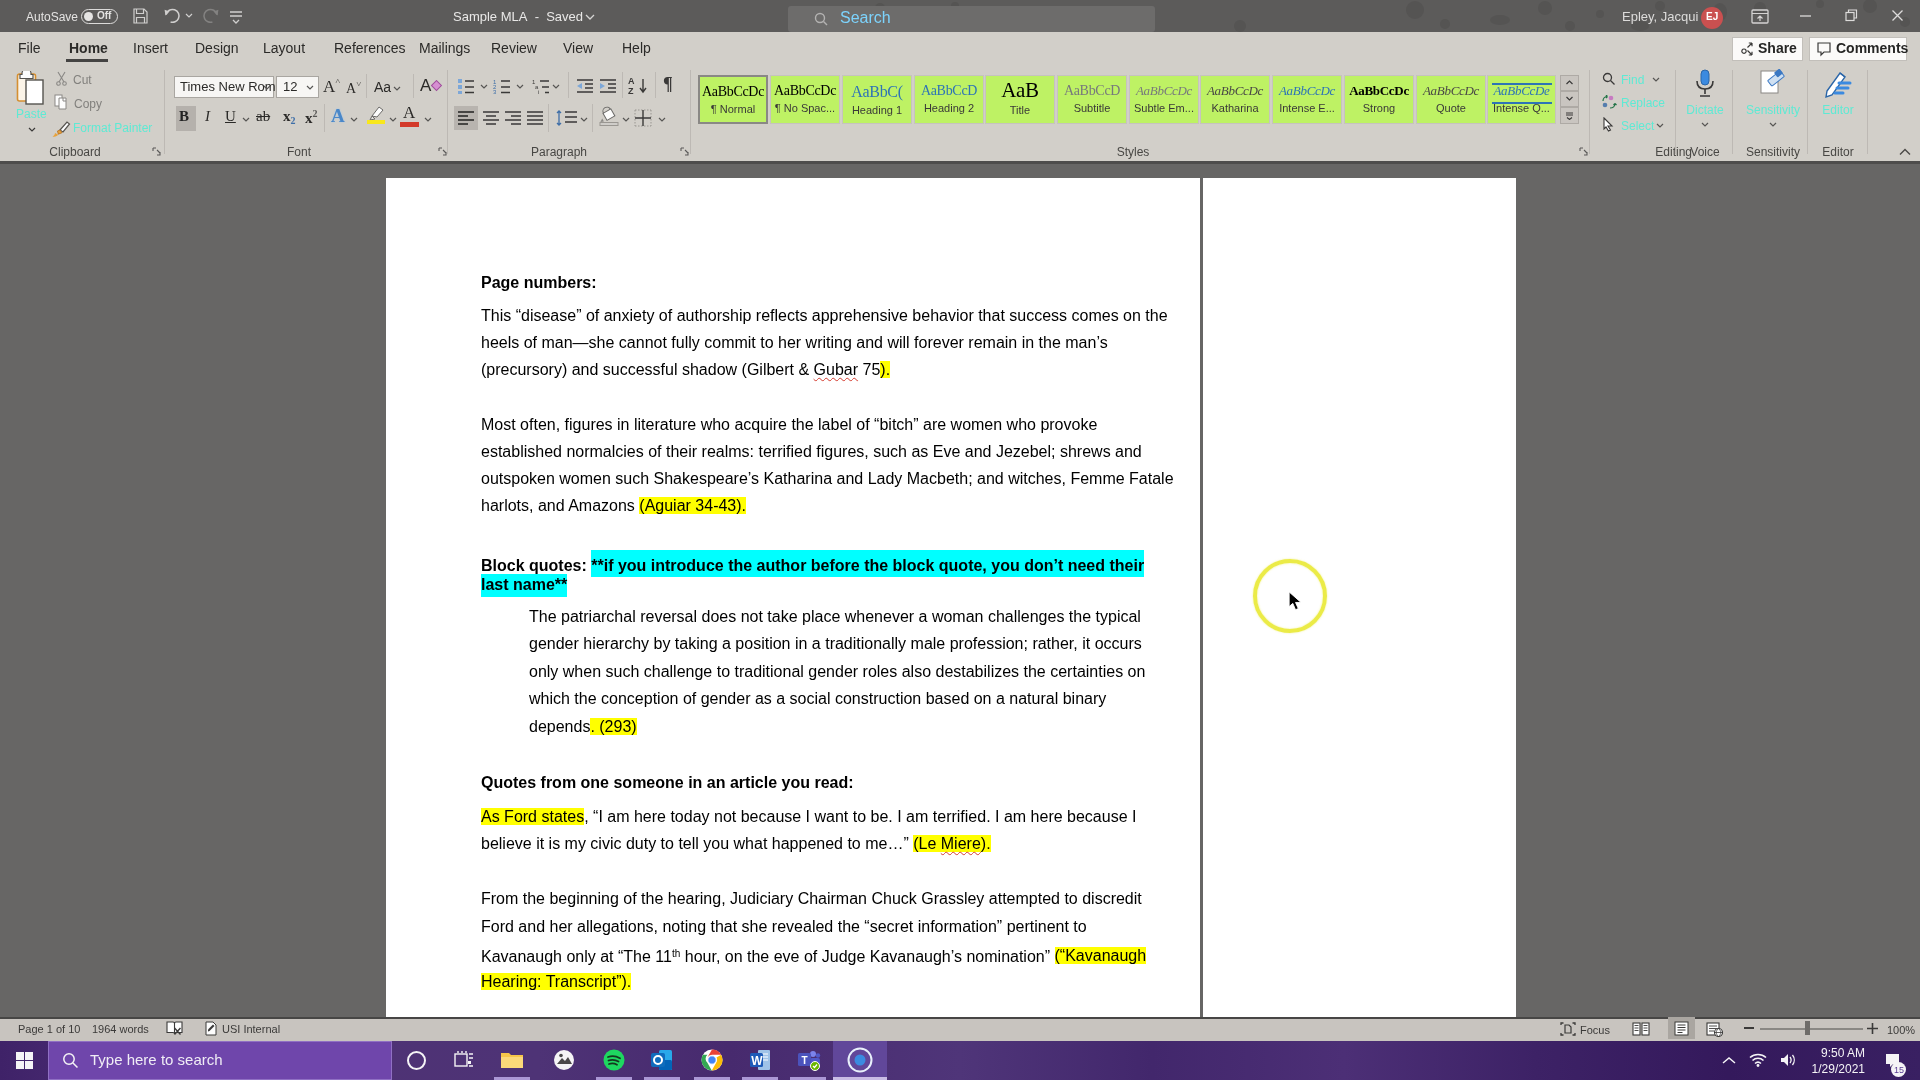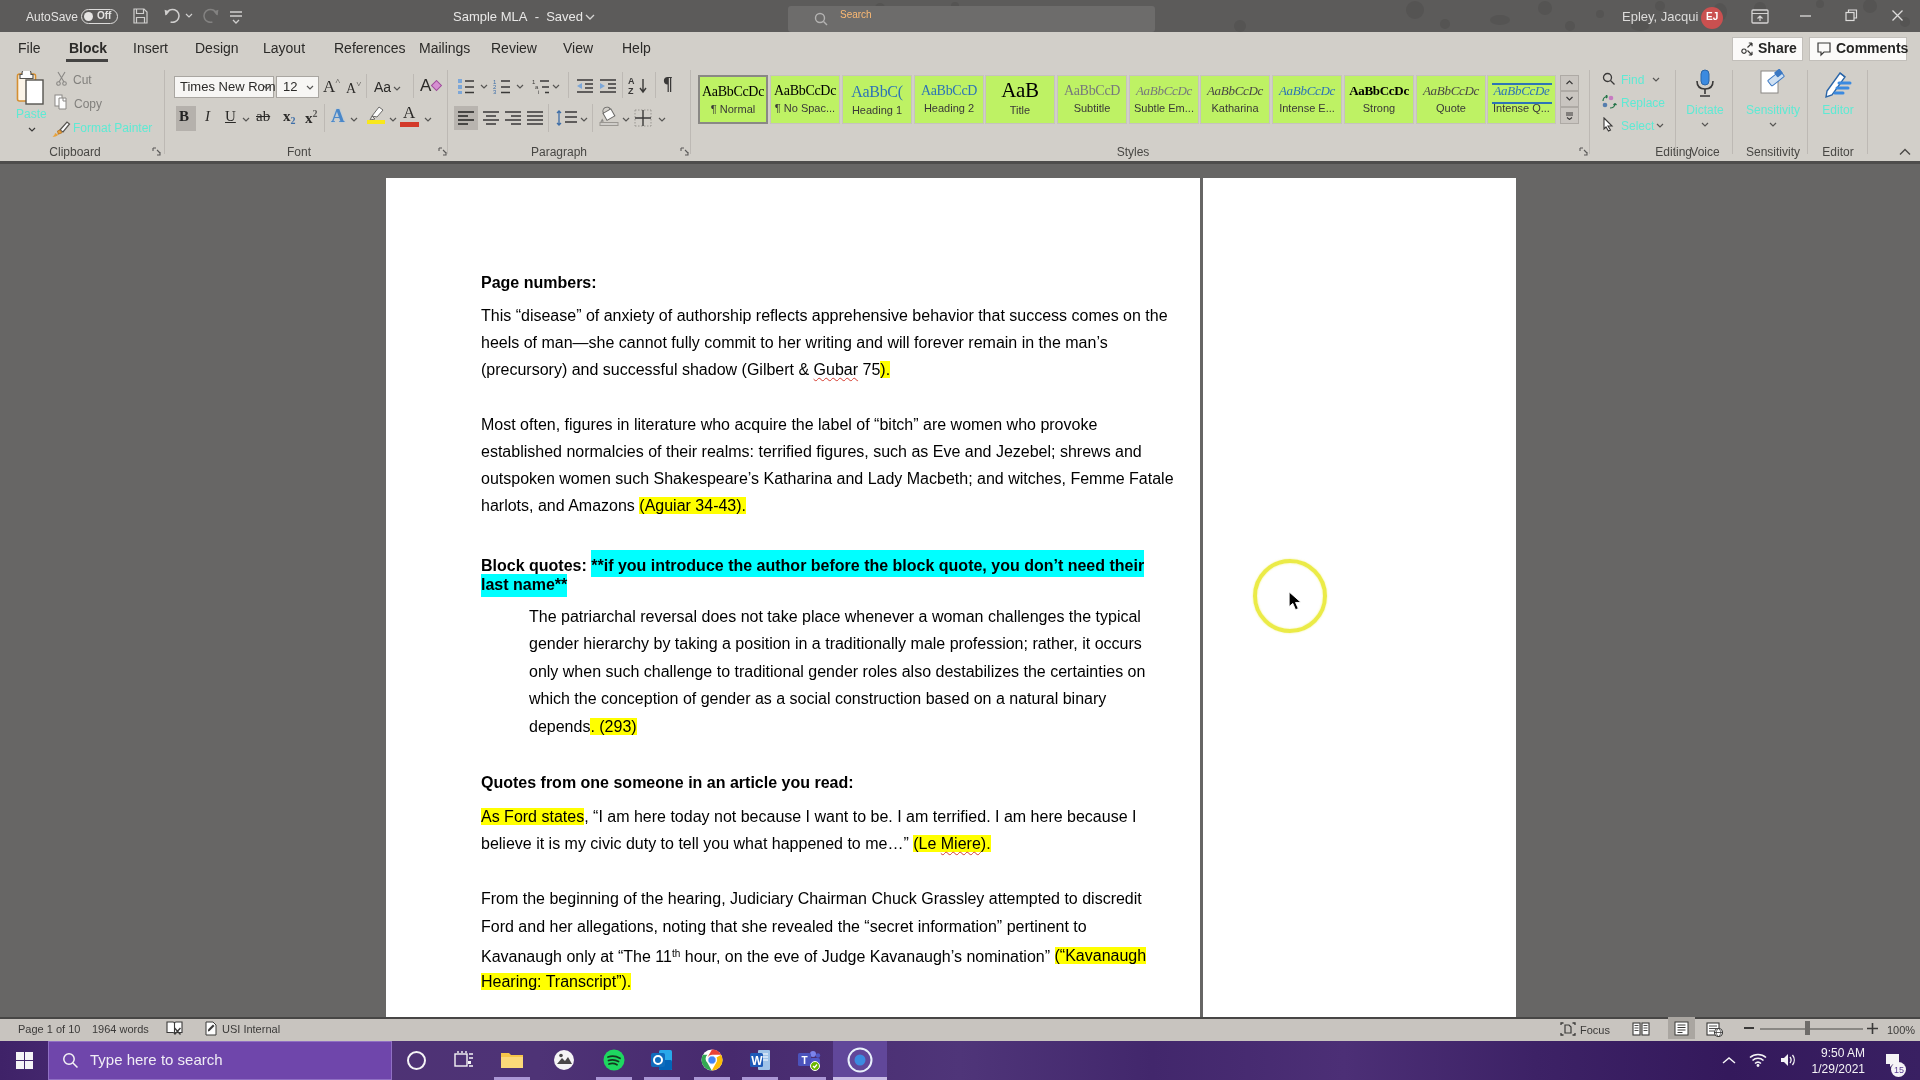--- a/index.html
+++ b/index.html
@@ -80,21 +80,21 @@
     </svg>
   <span style="position:absolute;left:453px;top:9px;color:#e9e8e7;font-size:13px;">Sample MLA&nbsp; -&nbsp; Saved</span>
   <svg width="10" height="8" style="position:absolute;left:585px;top:13px" viewBox="0 0 10 8">
       <path d="M1 2l4 4 4-4" stroke="#d5d4d3" stroke-width="1.3" fill="none"></path>
     </svg>
   <span id="searchpill" style="position:absolute;left:788px;top:6px;width:367px;height:26px;background:#6d6c6b;border-radius:3px;"></span>
   <svg width="14" height="14" style="position:absolute;left:814px;top:12px" viewBox="0 0 14 14">
       <circle cx="6" cy="6" r="4.5" stroke="#b3b2b1" stroke-width="1.4" fill="none"></circle>
       <path d="M9.5 9.5l3.5 3.5" stroke="#b3b2b1" stroke-width="1.4"></path>
     </svg>
-  <span style="position:absolute;left:840px;top:9px;color:#fdba74;font-size:10px;">Search</span>
+  <span style="position:absolute;left:840px;top:9px;color:#7dd3fc;font-size:16px;">Search</span>
   <span style="position:absolute;left:1622px;top:9px;color:#dddcdb;font-size:13px;">Epley, Jacqui</span>
   <span style="position:absolute;left:1701px;top:7px;width:22px;height:22px;border-radius:50%;background:#ca5050;"></span>
   <span style="position:absolute;left:1706px;top:11px;color:#fff;font-size:10px;font-weight:bold;">EJ</span>
   <svg width="18" height="16" style="position:absolute;left:1751px;top:9px" viewBox="0 0 18 16">
       <rect x="1" y="1" width="16" height="13" rx="1" stroke="#d5d4d3" stroke-width="1.3" fill="none"></rect>
       <path d="M1 4.5h16M9 12V7m-2.5 2.5L9 7l2.5 2.5" stroke="#d5d4d3" stroke-width="1.2" fill="none"></path>
     </svg>
   <svg width="12" height="12" style="position:absolute;left:1800px;top:15px" viewBox="0 0 12 12">
       <path d="M0 1h11" stroke="#dddcdb" stroke-width="1.3"></path>
     </svg>
@@ -102,21 +102,21 @@
       <rect x="1" y="3.5" width="8" height="8" stroke="#dddcdb" stroke-width="1.2" fill="none"></rect>
       <path d="M3.5 3.5V1h8v8h-2.4" stroke="#dddcdb" stroke-width="1.2" fill="none"></path>
     </svg>
   <svg width="13" height="13" style="position:absolute;left:1891px;top:9px" viewBox="0 0 13 13">
       <path d="M1.5 1.5l10 10M11.5 1.5l-10 10" stroke="#dddcdb" stroke-width="1.3"></path>
     </svg>
 </div>
 
 <div id="tabrow">
   <span class="tab" style="left:18px;">File</span>
-  <span class="tab" style="left:69px;font-weight:bold;">Block</span>
+  <span class="tab" style="left:69px;font-weight:bold;">Home</span>
   <span style="position:absolute;left:66px;top:27px;width:42px;height:3px;background:#444342;"></span>
   <span class="tab" style="left:133px;">Insert</span>
   <span class="tab" style="left:195px;">Design</span>
   <span class="tab" style="left:263px;">Layout</span>
   <span class="tab" style="left:334px;">References</span>
   <span class="tab" style="left:419px;">Mailings</span>
   <span class="tab" style="left:491px;">Review</span>
   <span class="tab" style="left:563px;">View</span>
   <span class="tab" style="left:622px;">Help</span>
   <span style="position:absolute;left:1732px;top:5px;width:71px;height:24px;background:#fbfaf9;border:1px solid #c2bfba;"></span>

